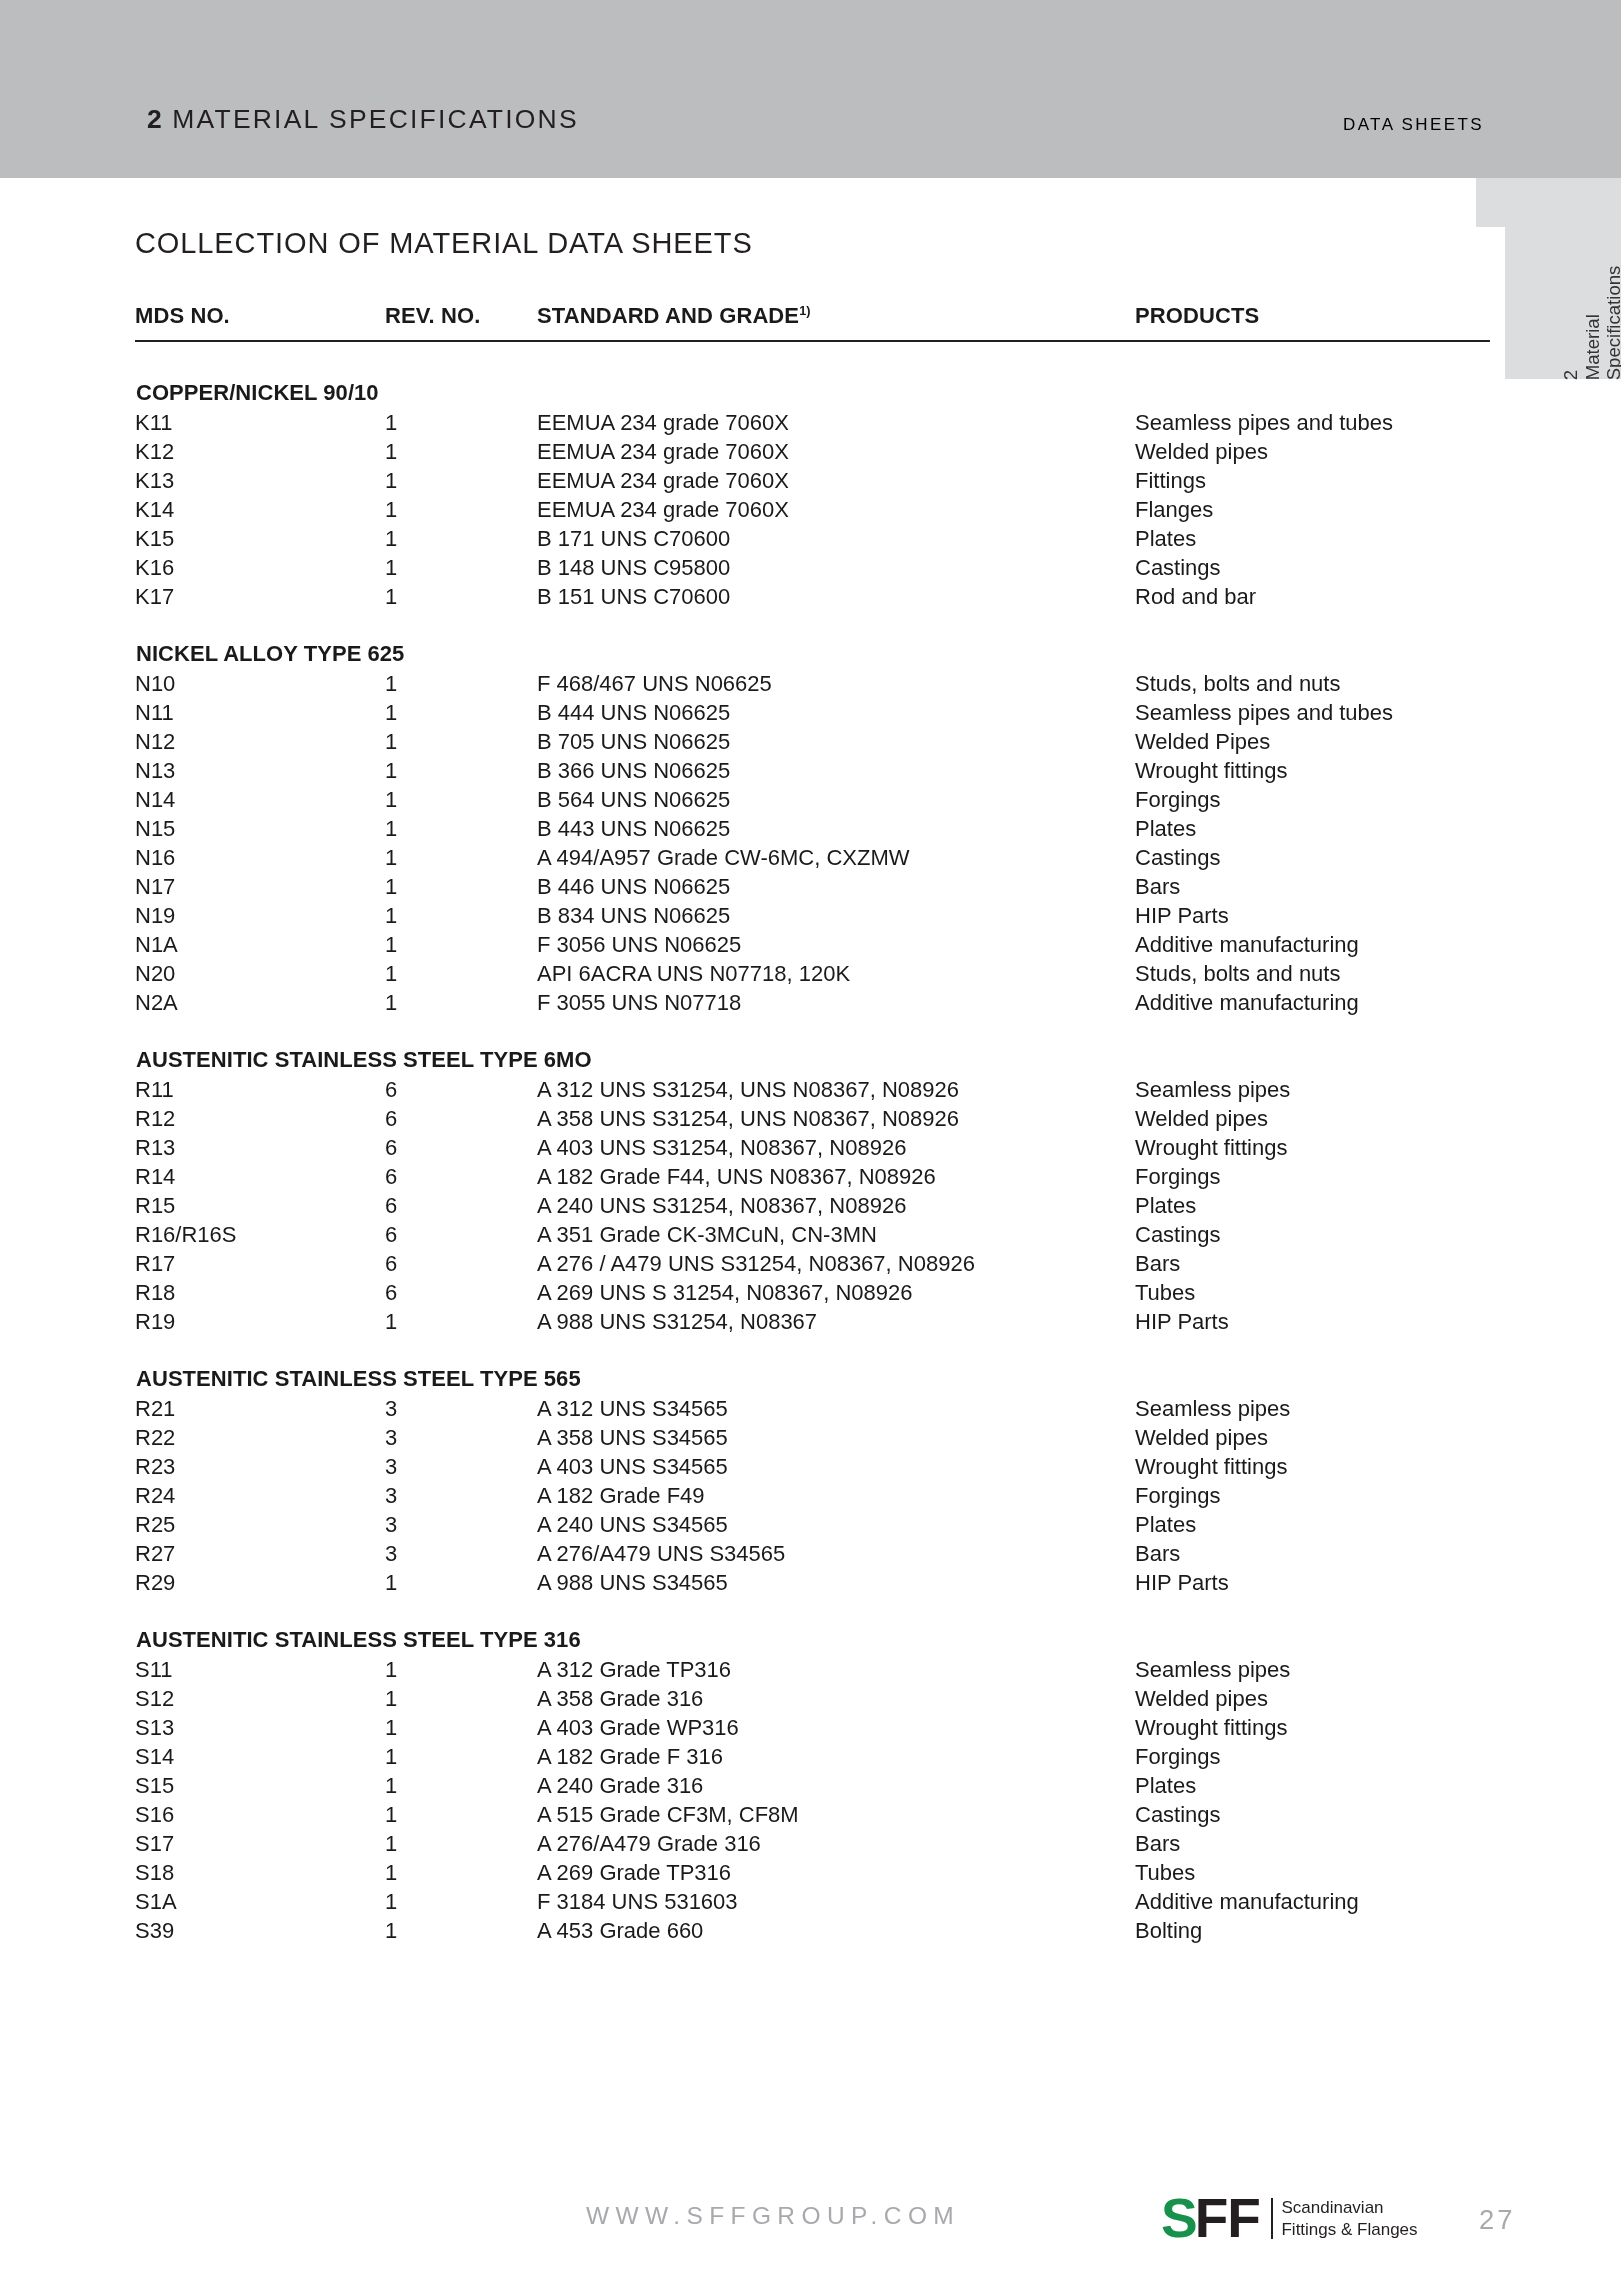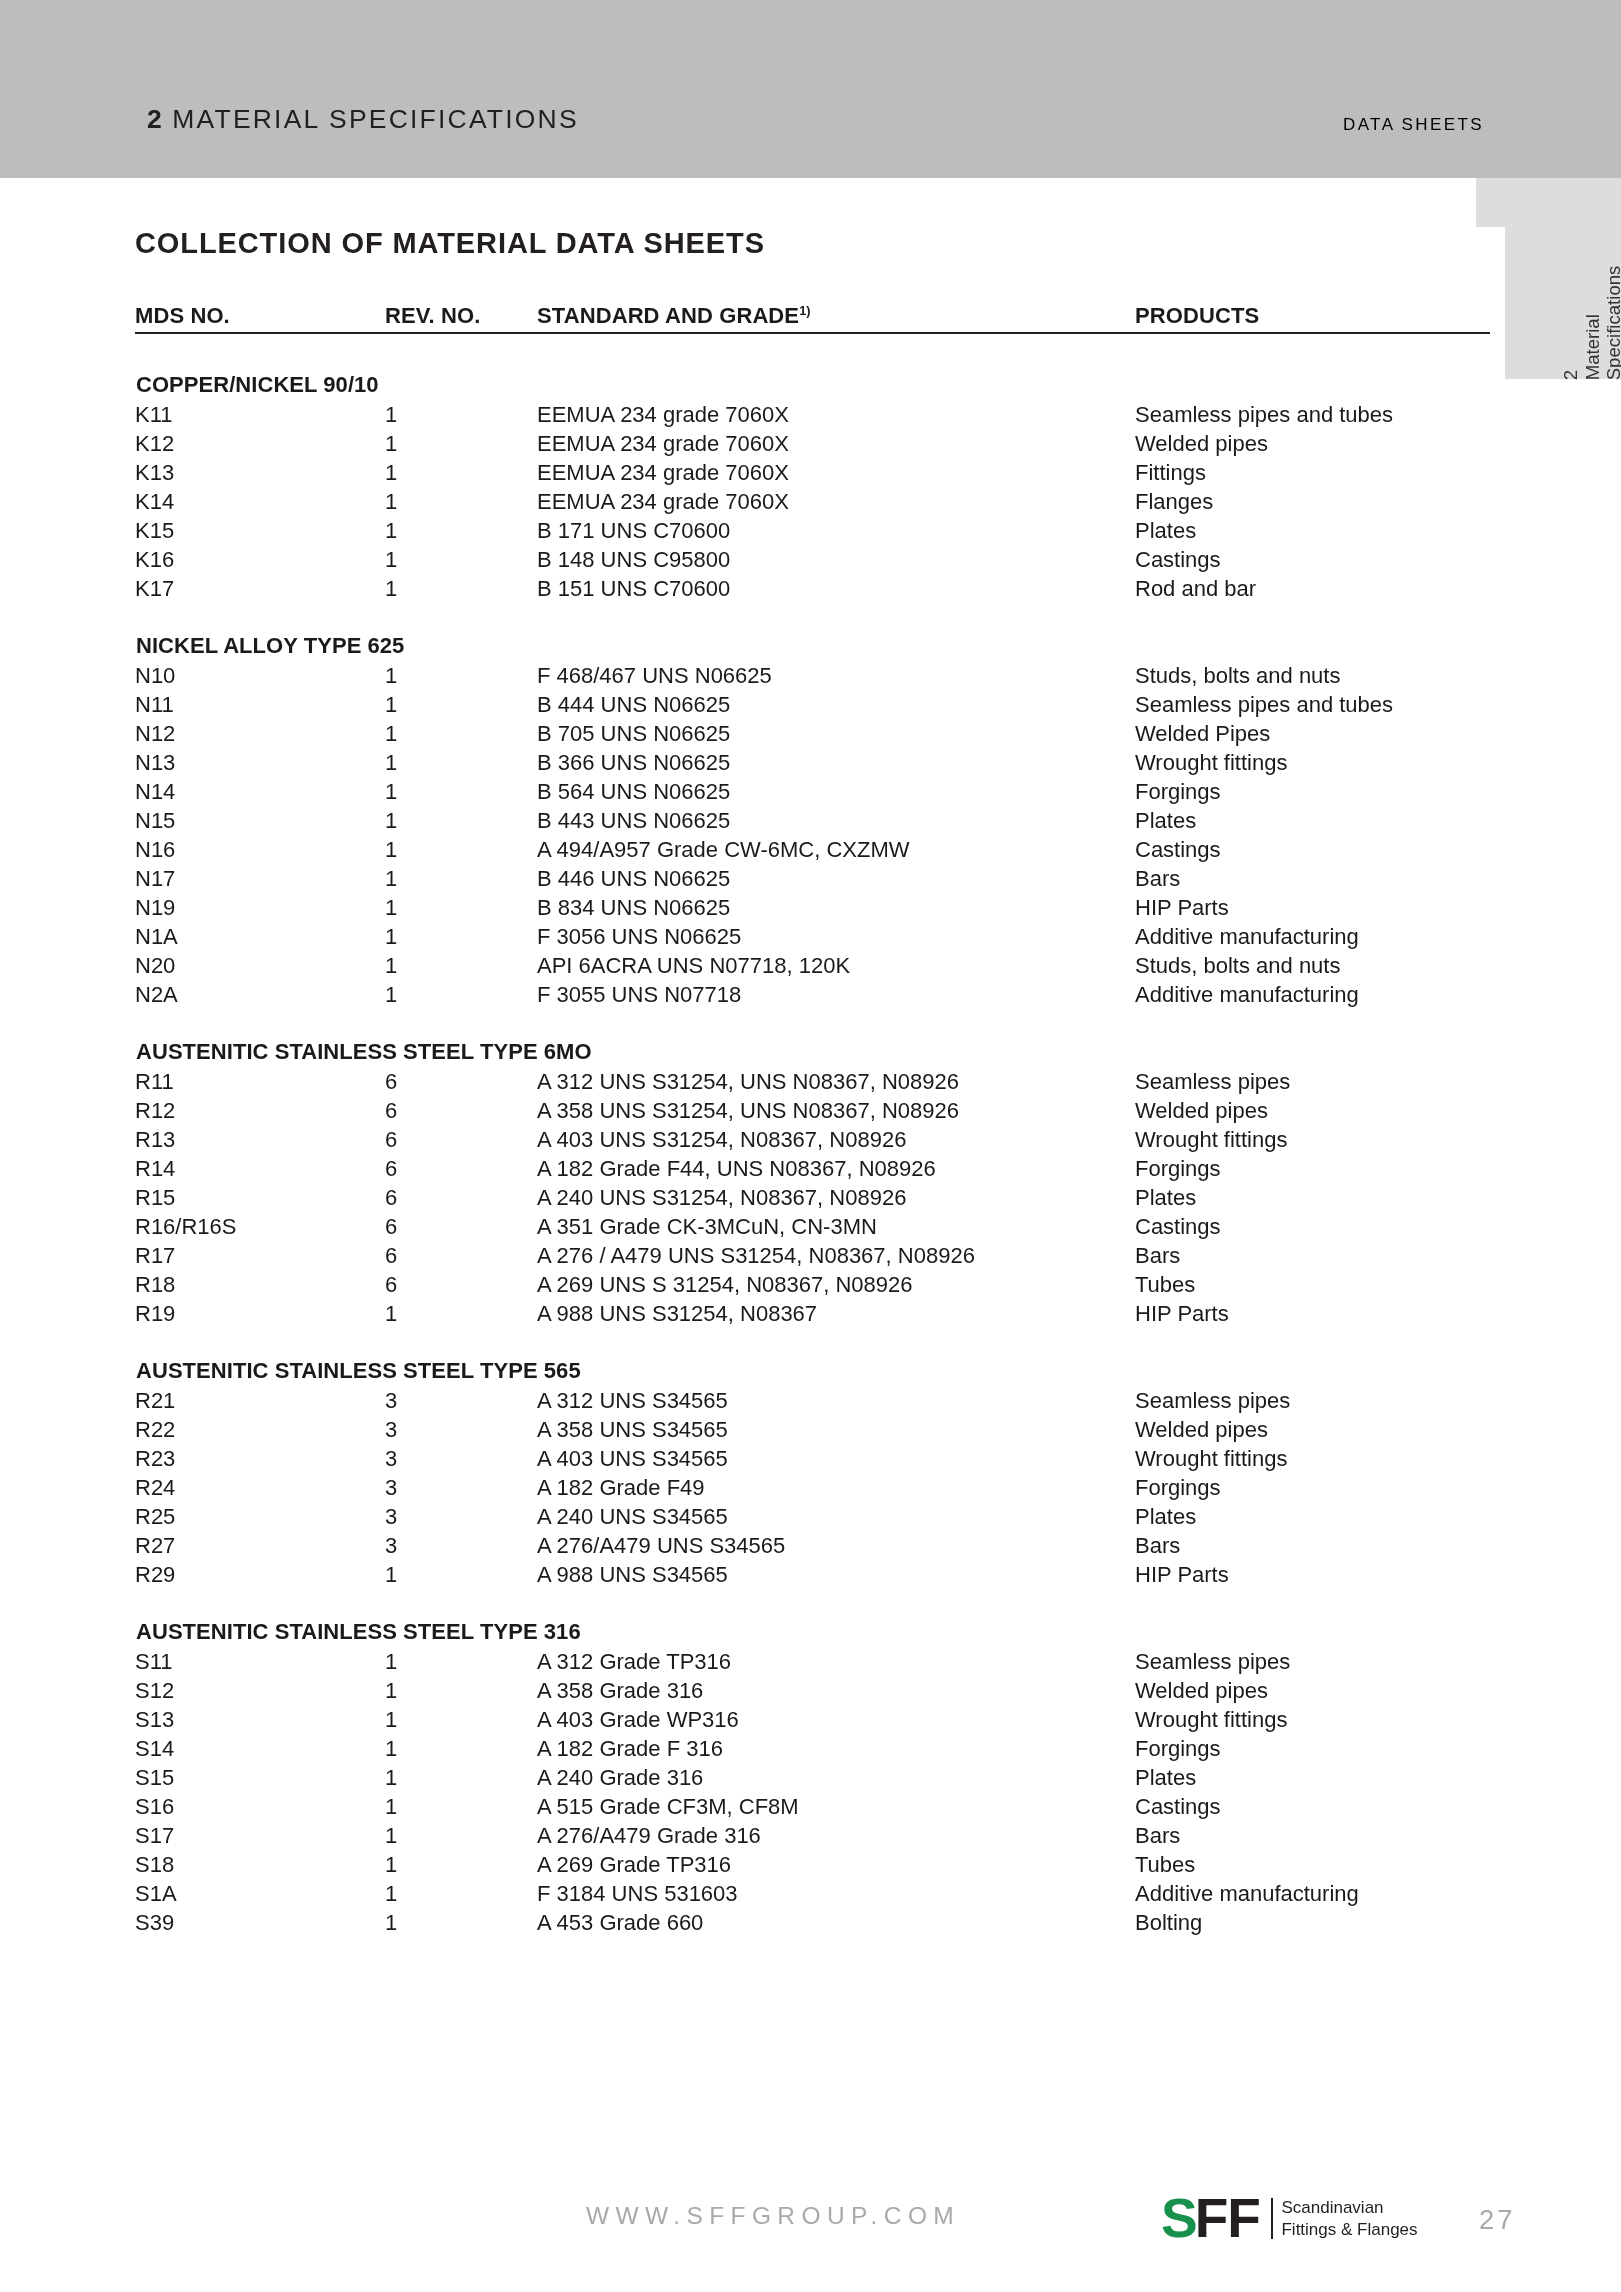--- a/index.html
+++ b/index.html
@@ -104,40 +104,40 @@
     position: absolute;
     left: 135px;
     top: 227px;
     width: 1353px;
   }
   .page-title {
     font-size: 29px;
     letter-spacing: 0.9px;
     color: #231f20;
     margin: 0 0 43px 0;
-    font-weight: bold;
+    font-weight: normal;
   }
 
   
   table.mds {
     border-collapse: collapse;
     width: 1355px;
     table-layout: fixed;
   }
   table.mds col.c-mds   { width: 250px; }
   table.mds col.c-rev   { width: 152px; }
   table.mds col.c-std   { width: 598px; }
   table.mds col.c-prod  { width: 355px; }
 
   table.mds th {
     text-align: left;
     font-size: 22px;
     font-weight: bold;
     color: #1a1a1a;
-    padding: 0 0 3px 0;
+    padding: 0 0 11px 0;
     border-bottom: 2.2px solid #231f20;
     vertical-align: bottom;
     letter-spacing: 0.1px;
   }
   th.h-std { position: relative; }
   th.h-std sup {
     font-size: 12.7px;
     vertical-align: super;
     line-height: 0;
     font-weight: bold;

